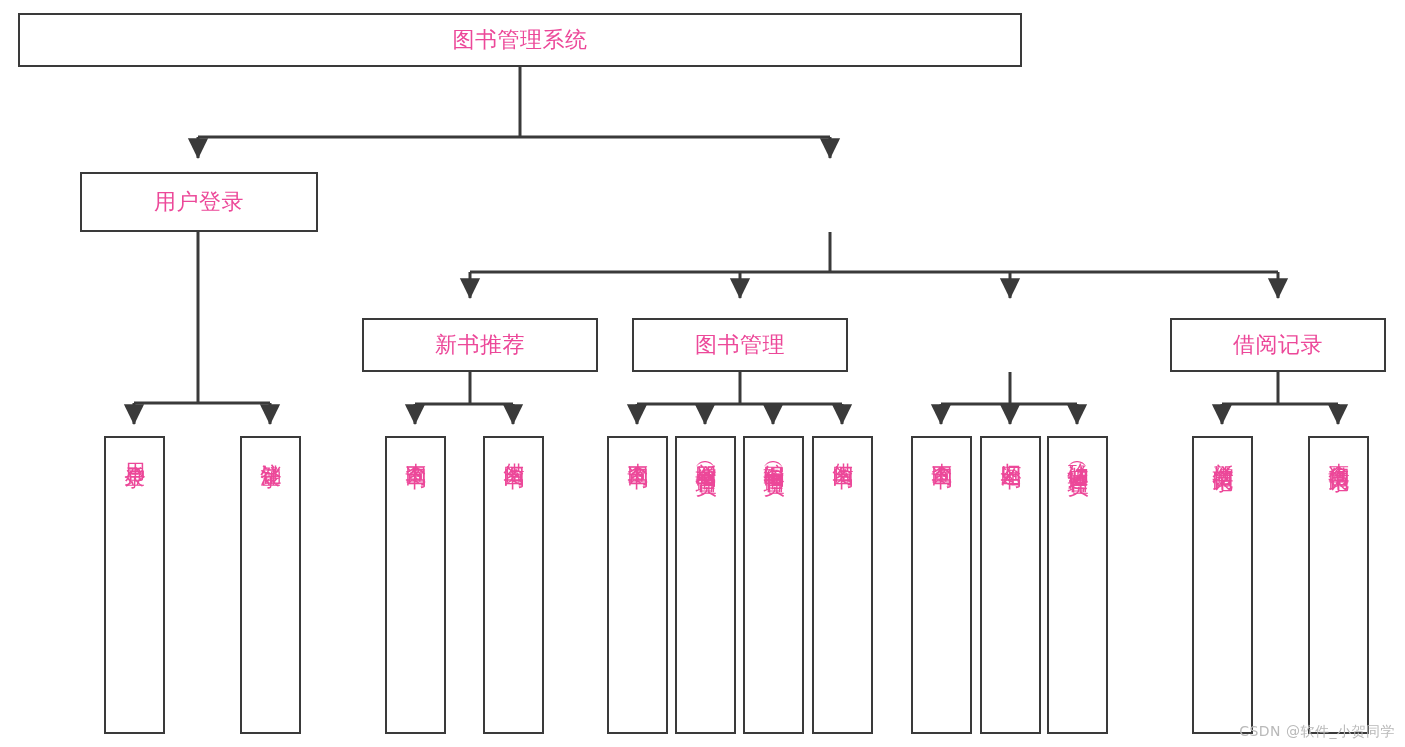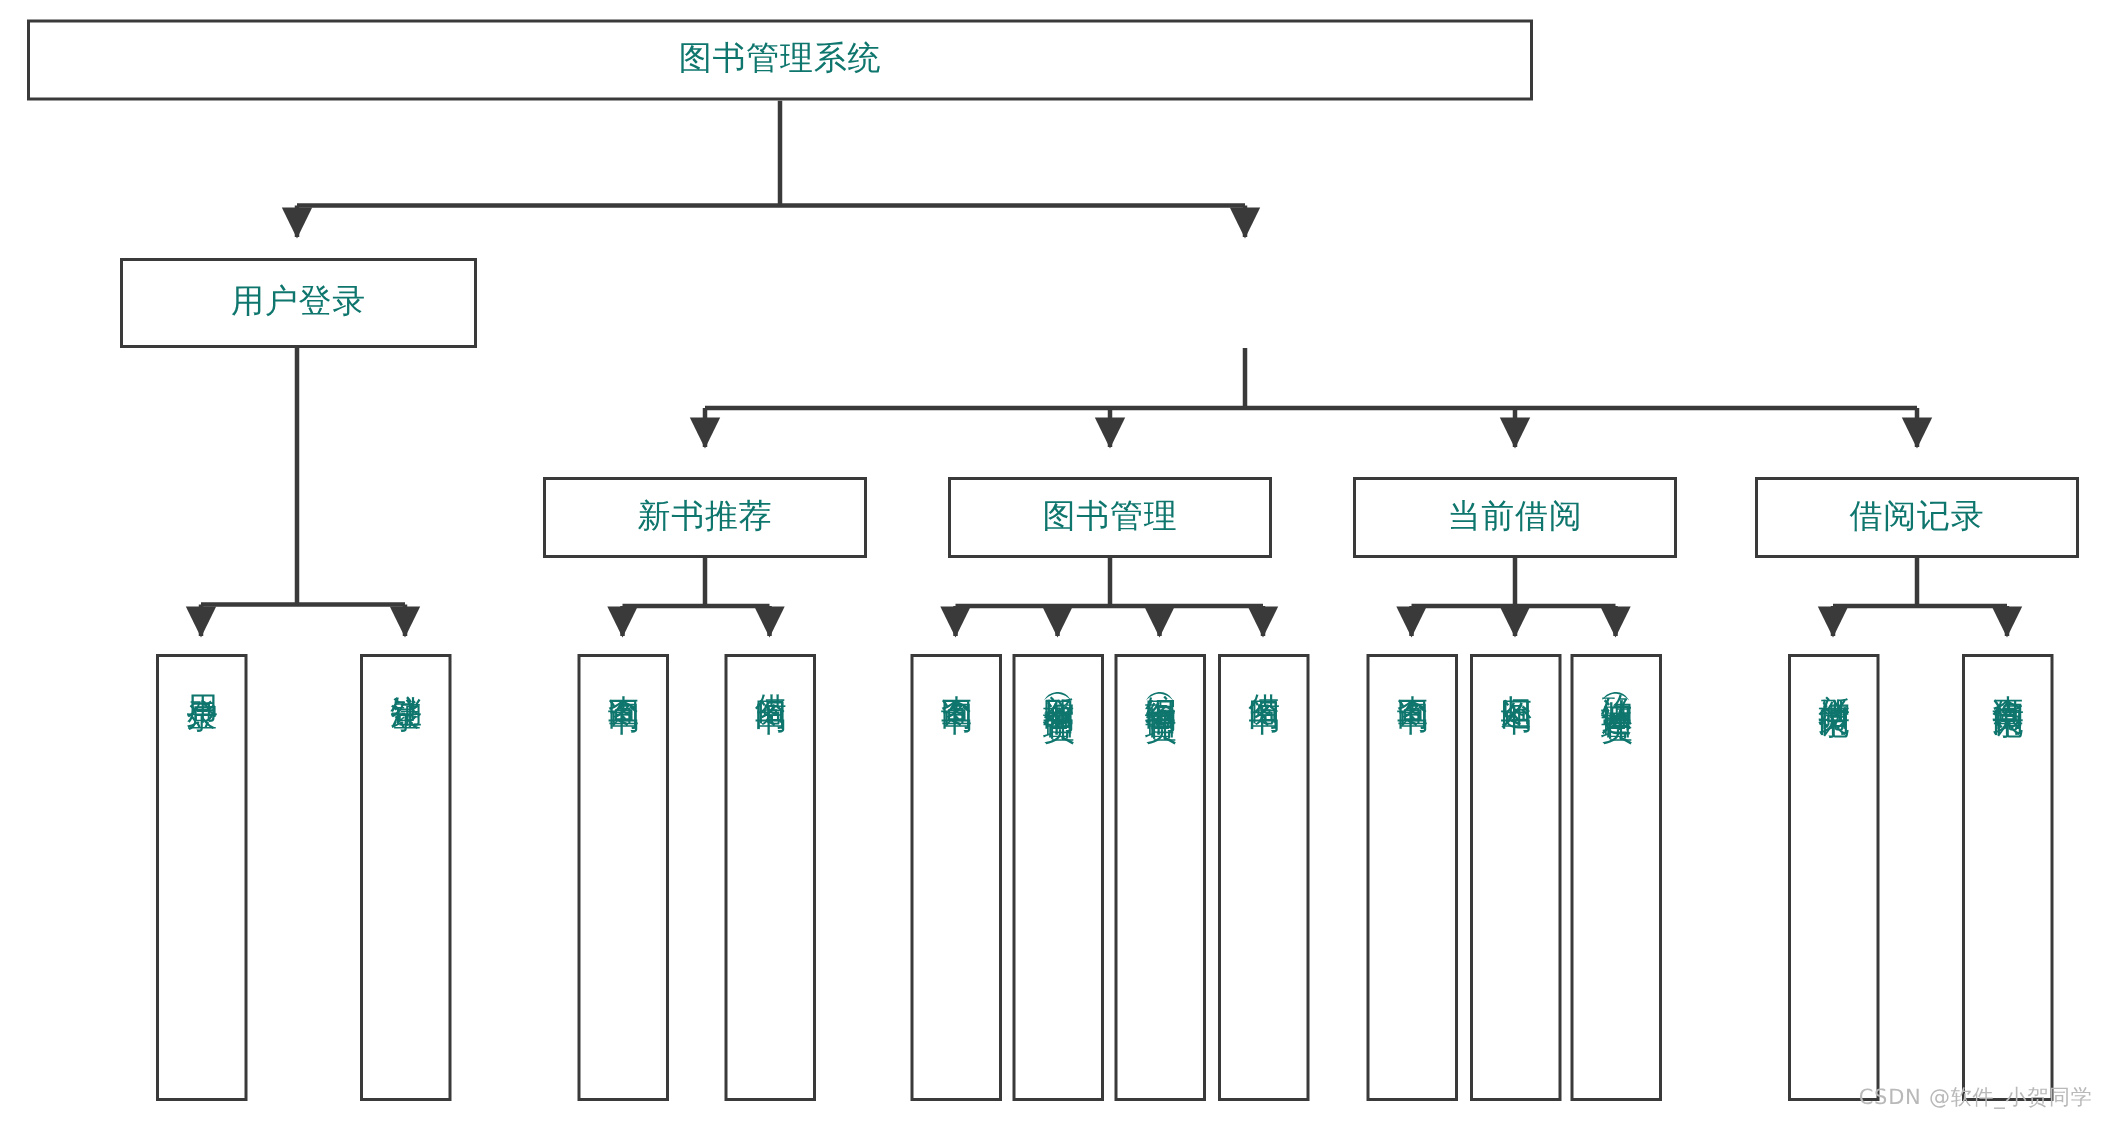--- a/index.html
+++ b/index.html
@@ -30,21 +30,21 @@
     position: absolute;
     box-sizing: border-box;
     background: #ffffff;
     border: 2.5px solid #3a3a3a;
     display: flex;
     align-items: center;
     justify-content: center;
     z-index: 2;
   }
   .node .label {
-    color: #0f766e;
+    color: #ec4899;
     font-size: 22px;
     line-height: 1.25;
     letter-spacing: 0.5px;
     white-space: nowrap;
   }
   
   .node.root .label { font-size: 23px; }
   
   .node.h .label { font-size: 22px; }
   
@@ -130,31 +130,28 @@
 
   <div class="node root h" style="left:18px; top:13px; width:1004px; height:54px;">
     <span class="label">图书管理系统</span>
   </div>
 
   <div class="node h" style="left:80px; top:172px; width:238px; height:60px;">
     <span class="label">用户登录</span>
   </div>
 
 
-  <div class="node h" style="left:362px; top:318px; width:216px; height:54px;">
+  <div class="node h" style="left:362px; top:318px; width:236px; height:54px;">
     <span class="label">新书推荐</span>
   </div>
 
   <div class="node h" style="left:632px; top:318px; width:216px; height:54px;">
     <span class="label">图书管理</span>
   </div>
 
-  <div class="node h" style="left:902px; top:318px; width:216px; height:54px;">
-    <span class="label">当前借阅</span>
-  </div>
 
   <div class="node h" style="left:1170px; top:318px; width:216px; height:54px;">
     <span class="label">借阅记录</span>
   </div>
 
   <div class="node leaf" style="left:104px; top:436px; width:61px; height:298px;">
     <span class="label">用户登录</span>
   </div>
 
   <div class="node leaf" style="left:240px; top:436px; width:61px; height:298px;">

